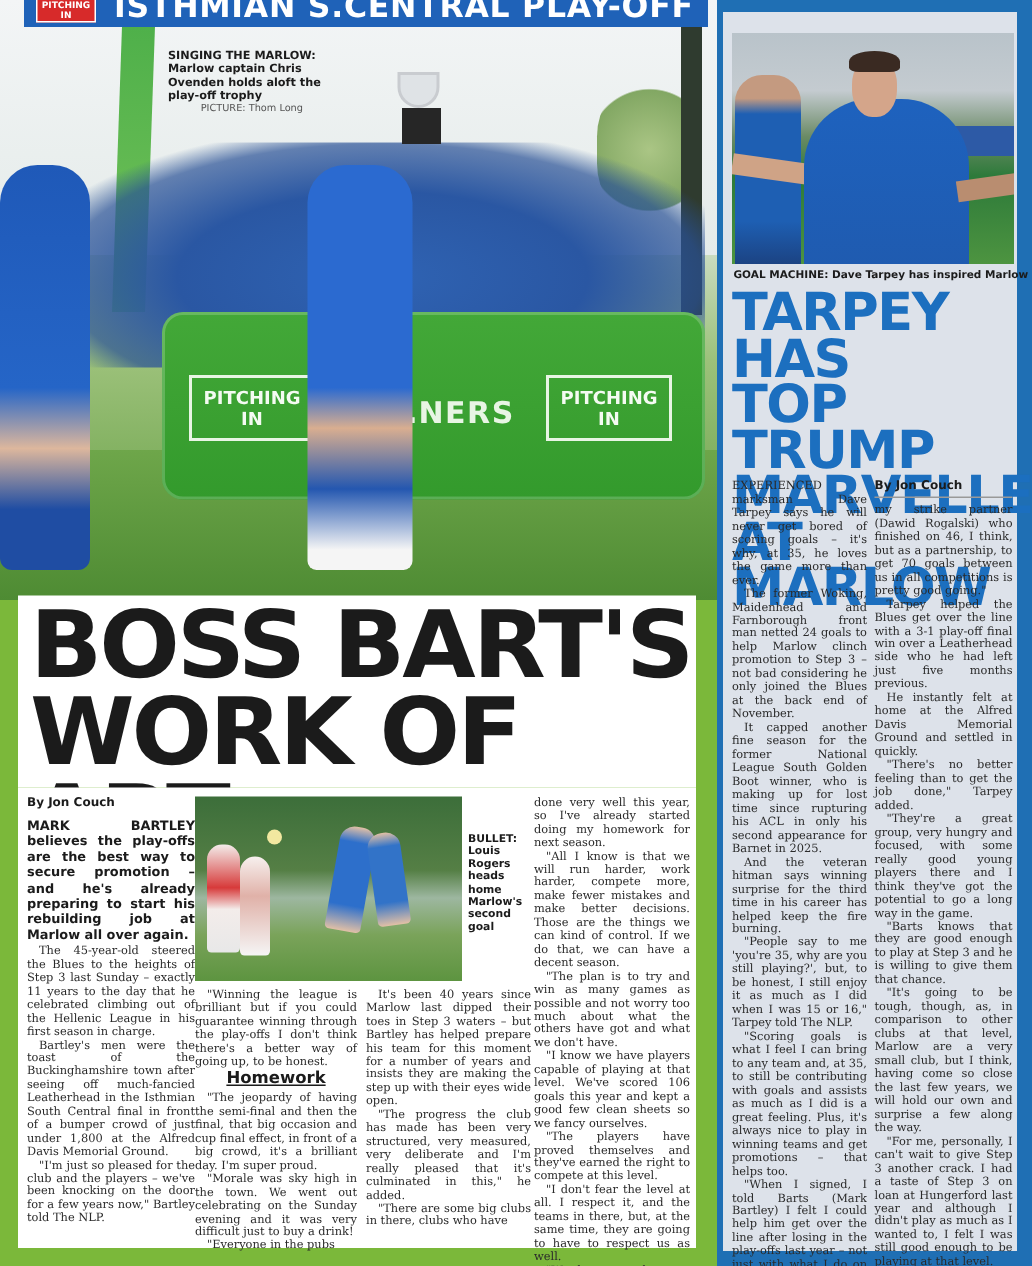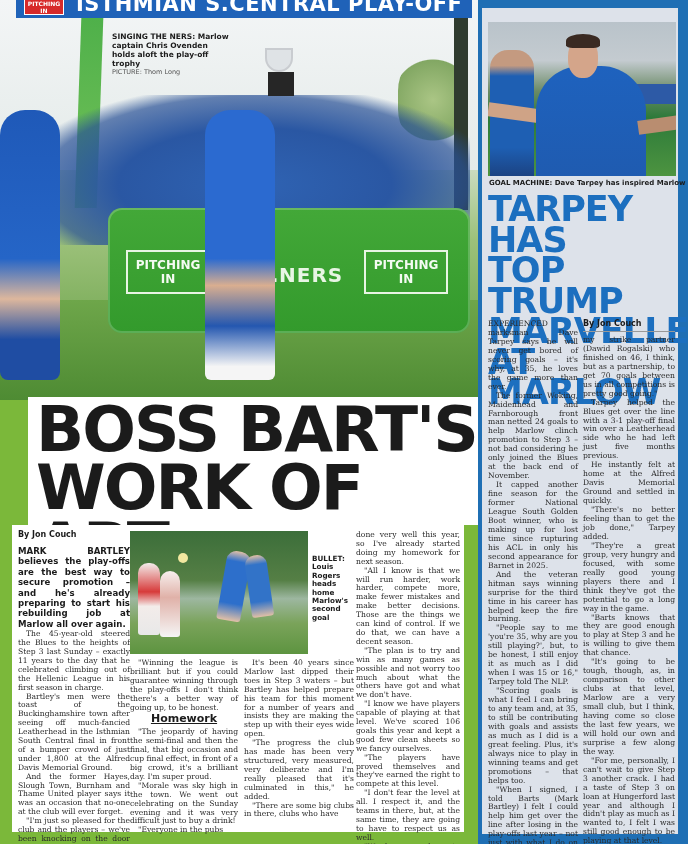--- a/index.html
+++ b/index.html
@@ -20,27 +20,27 @@
   .hero .board-label { position: absolute; top: 42px; width: 84px; height: 44px; border: 2px solid #e8f5e4; color: #f4fbf2; font-family: "DejaVu Sans", sans-serif; font-weight: bold; font-size: 12px; line-height: 14px; text-align: center; padding-top: 6px; }
   .hero .board-label.l1 { left: 18px; }
   .hero .board-label.l2 { left: 256px; }
   .hero .board-mid { position: absolute; left: 150px; top: 55px; color: #e8f5e4; font-family: "DejaVu Sans", sans-serif; font-weight: bold; font-size: 20px; letter-spacing: 1px; }
   .hero .player-left { position: absolute; left: 0; top: 110px; width: 60px; height: 270px; background: linear-gradient(180deg,#1f59b8 0%,#2565c7 55%,#ddb79d 70%,#1f4da3 85%); border-radius: 25px 25px 8px 8px; }
   .hero .player-center { position: absolute; left: 205px; top: 110px; width: 70px; height: 270px; background: linear-gradient(180deg,#2b6ad0 0%,#2b6ad0 55%,#d9ae90 65%,#2457b0 80%,#f5f5f5 95%); border-radius: 25px 25px 6px 6px; }
   .hero .trophy { position: absolute; left: 265px; top: 48px; width: 28px; height: 24px; border: 2px solid #c9ccd0; border-radius: 0 0 14px 14px; background: #dfe3e6; }
   .hero .plaque { position: absolute; left: 268px; top: 72px; width: 26px; height: 24px; background: #262626; }
 
   .caption-hero { position: absolute; left: 112px; top: 32px; width: 120px; font-family: "DejaVu Sans", sans-serif; font-weight: bold; font-size: 7.5px; line-height: 9px; color: #1b1b1b; }
-  .caption-hero .credit { display: block; font-weight: normal; font-size: 6.5px; color: #555; text-align: left; padding-right: 30px; }
+  .caption-hero .credit { display: block; font-weight: normal; font-size: 6.5px; color: #555; text-align: right; padding-right: 30px; }
 
   .banner { position: absolute; left: 16px; top: 0; width: 456px; height: 18px; background: #1f62b8; overflow: hidden; }
   .banner .logo { position: absolute; left: 8px; top: -2px; width: 40px; height: 17px; background: #d72a2a; border: 1px solid #fff; color: #fff; font-family: "DejaVu Sans", sans-serif; font-size: 6px; font-weight: bold; text-align: center; line-height: 7px; padding-top: 1px; }
   .banner .title { position: absolute; left: 60px; top: -8px; color: #fff; font-family: "DejaVu Sans", sans-serif; font-weight: bold; font-size: 21px; letter-spacing: .5px; white-space: nowrap; }
 
-  .headline-box { position: absolute; left: 28px; top: 397px; width: 452px; height: 128px; background: #fff; }
+  .headline-box { position: absolute; left: 12px; top: 397px; width: 452px; height: 128px; background: #fff; }
   .headline { position: absolute; left: 8px; top: 4px; font-family: "DejaVu Sans", sans-serif; font-weight: bold; color: #1b1b1b; font-size: 62px; line-height: 58px; letter-spacing: -2px; transform: scaleX(1.02); transform-origin: left; }
 
   .left-body { position: absolute; left: 12px; top: 525px; width: 452px; height: 307px; background: #fff; }
   .col { position: absolute; font-size: 7.6px; line-height: 8.9px; color: #2a2a2a; text-align: justify; }
   .col p { text-indent: 8px; }
   .col .byline { font-family: "DejaVu Sans", sans-serif; font-weight: bold; font-size: 8px; text-indent: 0; margin-bottom: 6px; color: #1b1b1b; }
   .col .lead { font-family: "DejaVu Sans", sans-serif; font-weight: bold; font-size: 8.6px; line-height: 10.4px; color: #1b1b1b; text-indent: 0; margin-bottom: 1px; }
   .col .sub { font-family: "DejaVu Sans", sans-serif; font-weight: bold; font-size: 11px; text-decoration: underline; text-align: center; text-indent: 0; margin: 3px 0 4px; color: #1b1b1b; }
   .col1 { left: 6px; top: 6px; width: 112px; }
   .inset-photo { position: absolute; left: 118px; top: 6px; width: 178px; height: 123px; overflow: hidden;
@@ -93,21 +93,21 @@
       <div class="board-label l1">PITCHING IN</div>
       <div class="board-mid">…NERS</div>
       <div class="board-label l2">PITCHING IN</div>
     </div>
     <div class="player-left"></div>
     <div class="player-center"></div>
     <div class="trophy"></div>
     <div class="plaque"></div>
 
     <div class="caption-hero">
-      <span>SINGING THE NERS:</span>
+      <span>SINGING THE MARLOW:</span>
       <span>Marlow captain Chris Ovenden holds aloft the play-off trophy</span>
       <span class="credit">PICTURE: Thom Long</span>
     </div>
   </div>
 
   <div class="banner">
     <div class="logo">PITCHING IN</div>
     <div class="title">ISTHMIAN S.CENTRAL PLAY-OFF FINAL</div>
   </div>
 
@@ -117,21 +117,20 @@
       <div>WORK OF ART</div>
     </div>
   </div>
 
   <div class="left-body">
     <div class="col col1">
       <p class="byline">By Jon Couch</p>
       <p class="lead">MARK BARTLEY believes the play-offs are the best way to secure promotion – and he's already preparing to start his rebuilding job at Marlow all over again.</p>
       <p>The 45-year-old steered the Blues to the heights of Step 3 last Sunday – exactly 11 years to the day that he celebrated climbing out of the Hellenic League in his first season in charge.</p>
       <p>Bartley's men were the toast of the Buckinghamshire town after seeing off much-fancied Leatherhead in the Isthmian South Central final in front of a bumper crowd of just under 1,800 at the Alfred Davis Memorial Ground.</p>
-      <p>And the former Hayes, Slough Town, Burnham and Thame United player says it was an occasion that no-one at the club will ever forget.</p>
       <p>"I'm just so pleased for the club and the players – we've been knocking on the door for a few years now," Bartley told The NLP.</p>
     </div>
 
     <div class="inset-photo">
       <div class="ball"></div>
       <div class="p1"></div>
       <div class="p2"></div>
       <div class="p3"></div>
       <div class="p4"></div>
     </div>

